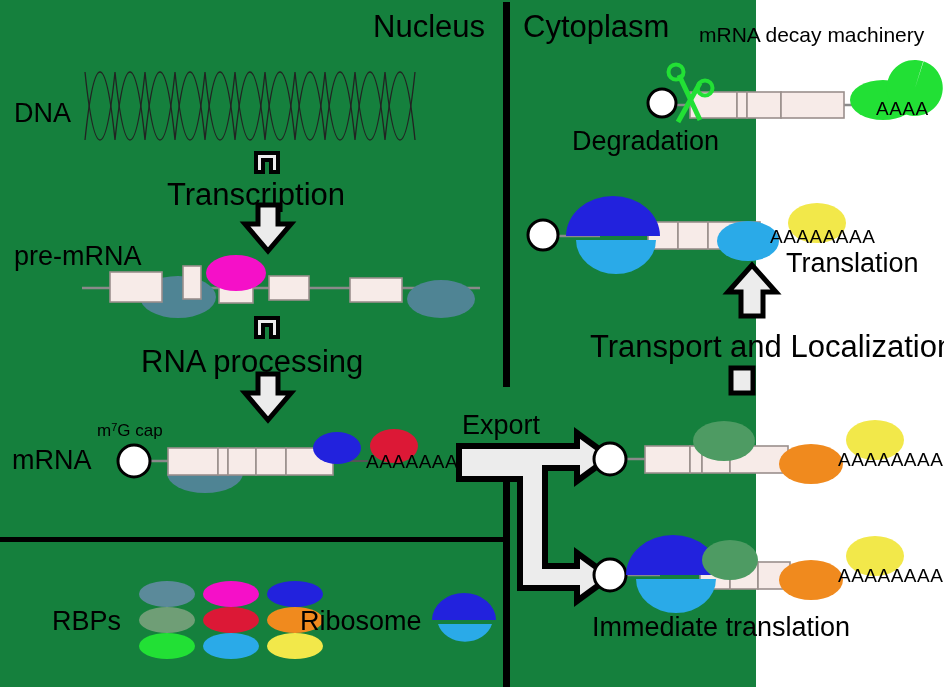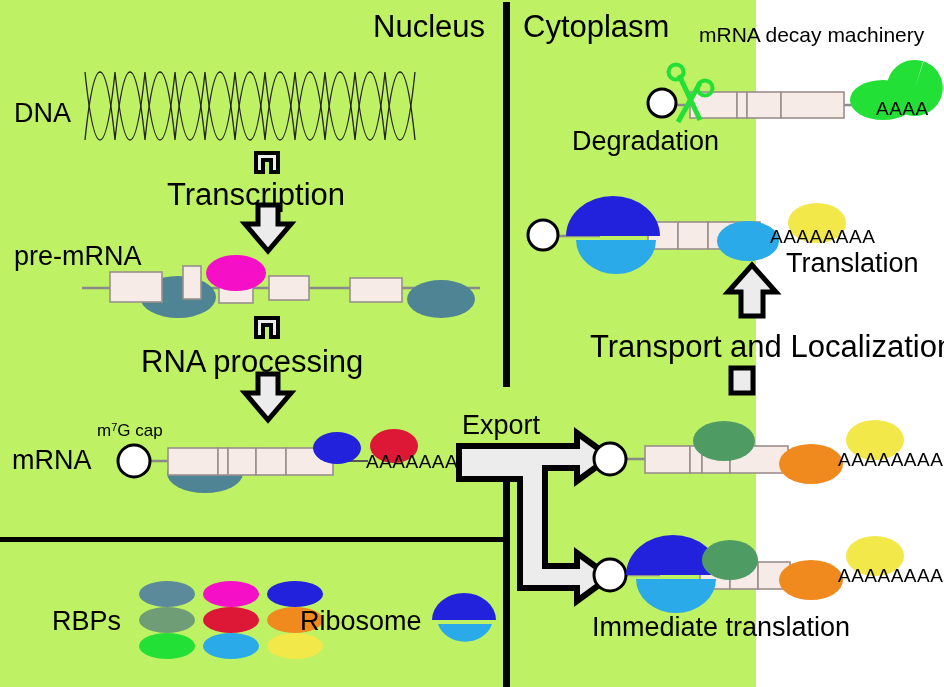--- a/index.html
+++ b/index.html
@@ -1,18 +1,18 @@
 <!DOCTYPE html>
 <html><head>
 <meta charset="utf-8">
 <style>
   html,body{margin:0;padding:0;background:#fff;}
   body{width:944px;height:687px;overflow:hidden;
        font-family:"Liberation Sans",sans-serif;}
-  #stage{position:relative;width:756px;height:687px;background:#bef264;}
+  #stage{position:relative;width:756px;height:687px;background:#15803d;}
   svg{display:block;}
   text{font-family:"Liberation Sans",sans-serif;fill:#000;}
   .lbl{font-size:27px;}
   .lbl-sm{font-size:21px;}
   .lbl-big{font-size:31px;}
   .polya{font-size:19px;letter-spacing:0.5px;}
   .cap{font-size:17px;}
 </style>
 </head>
 <body>

